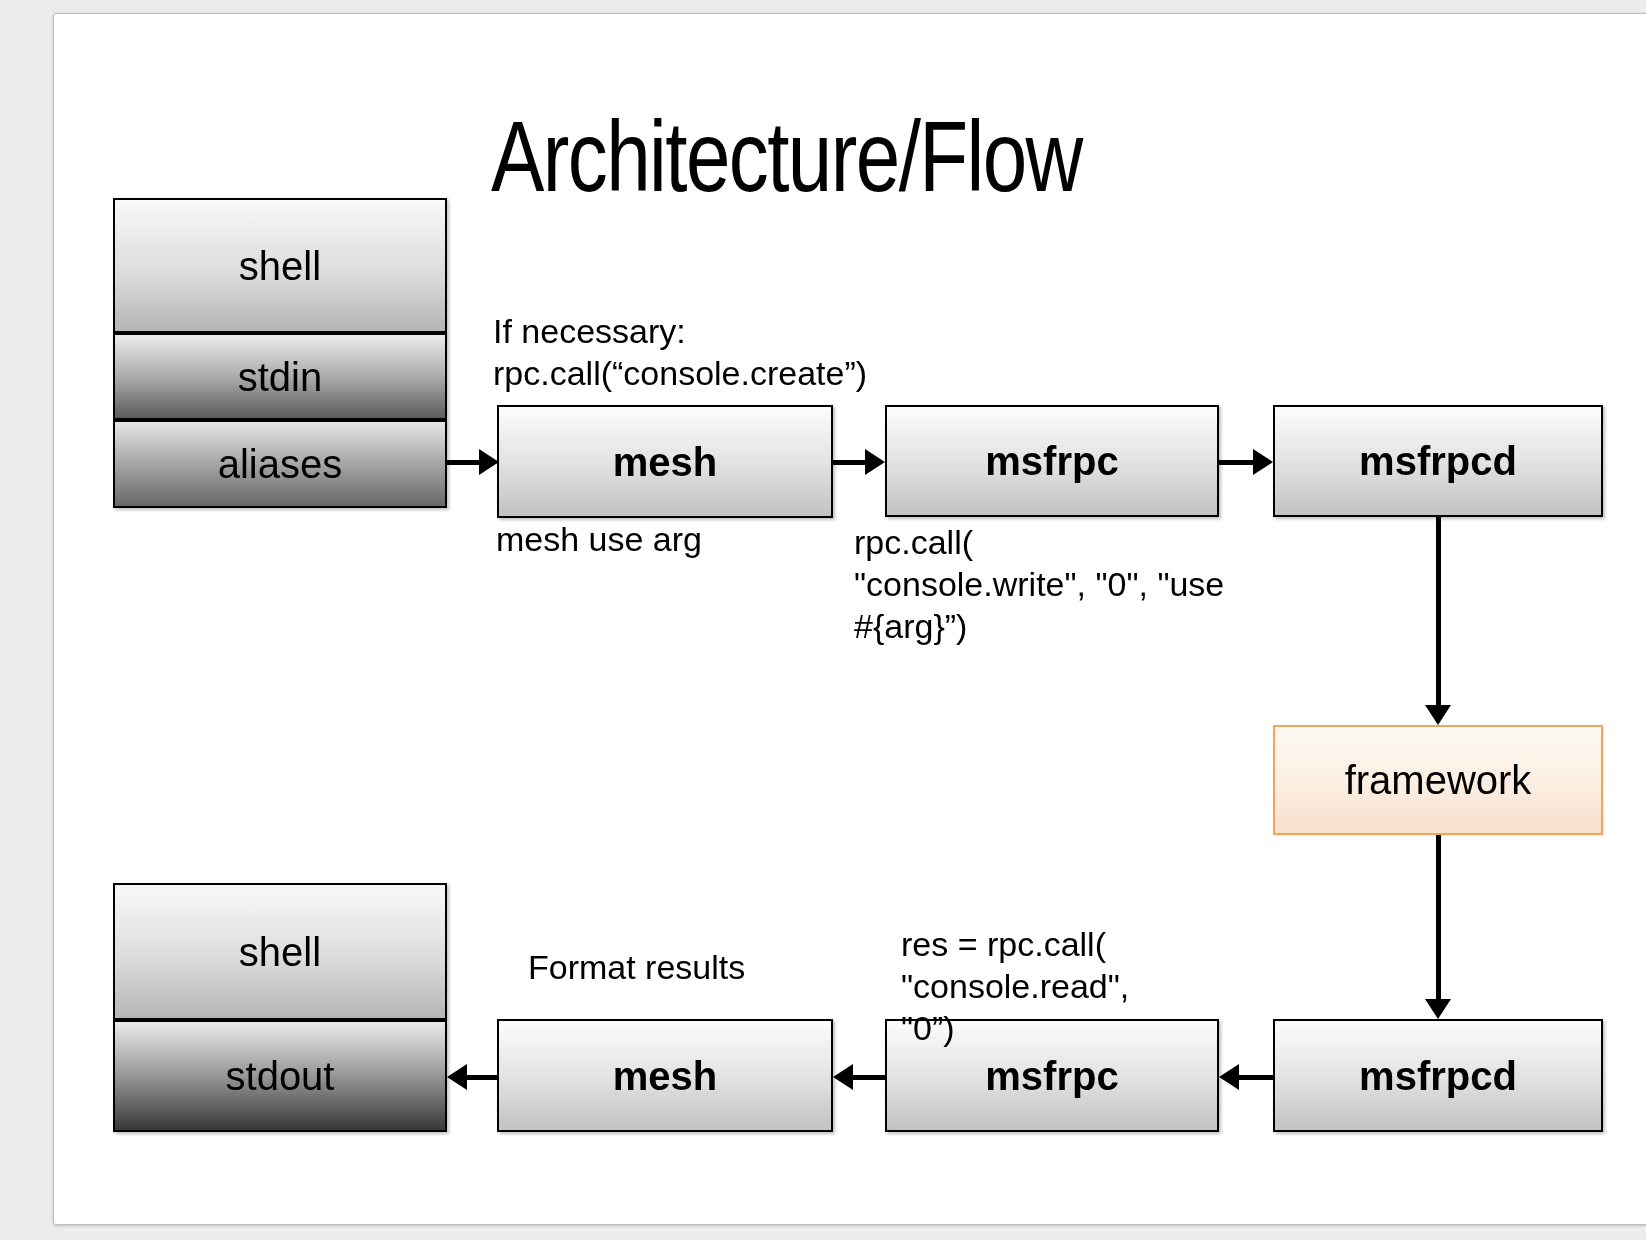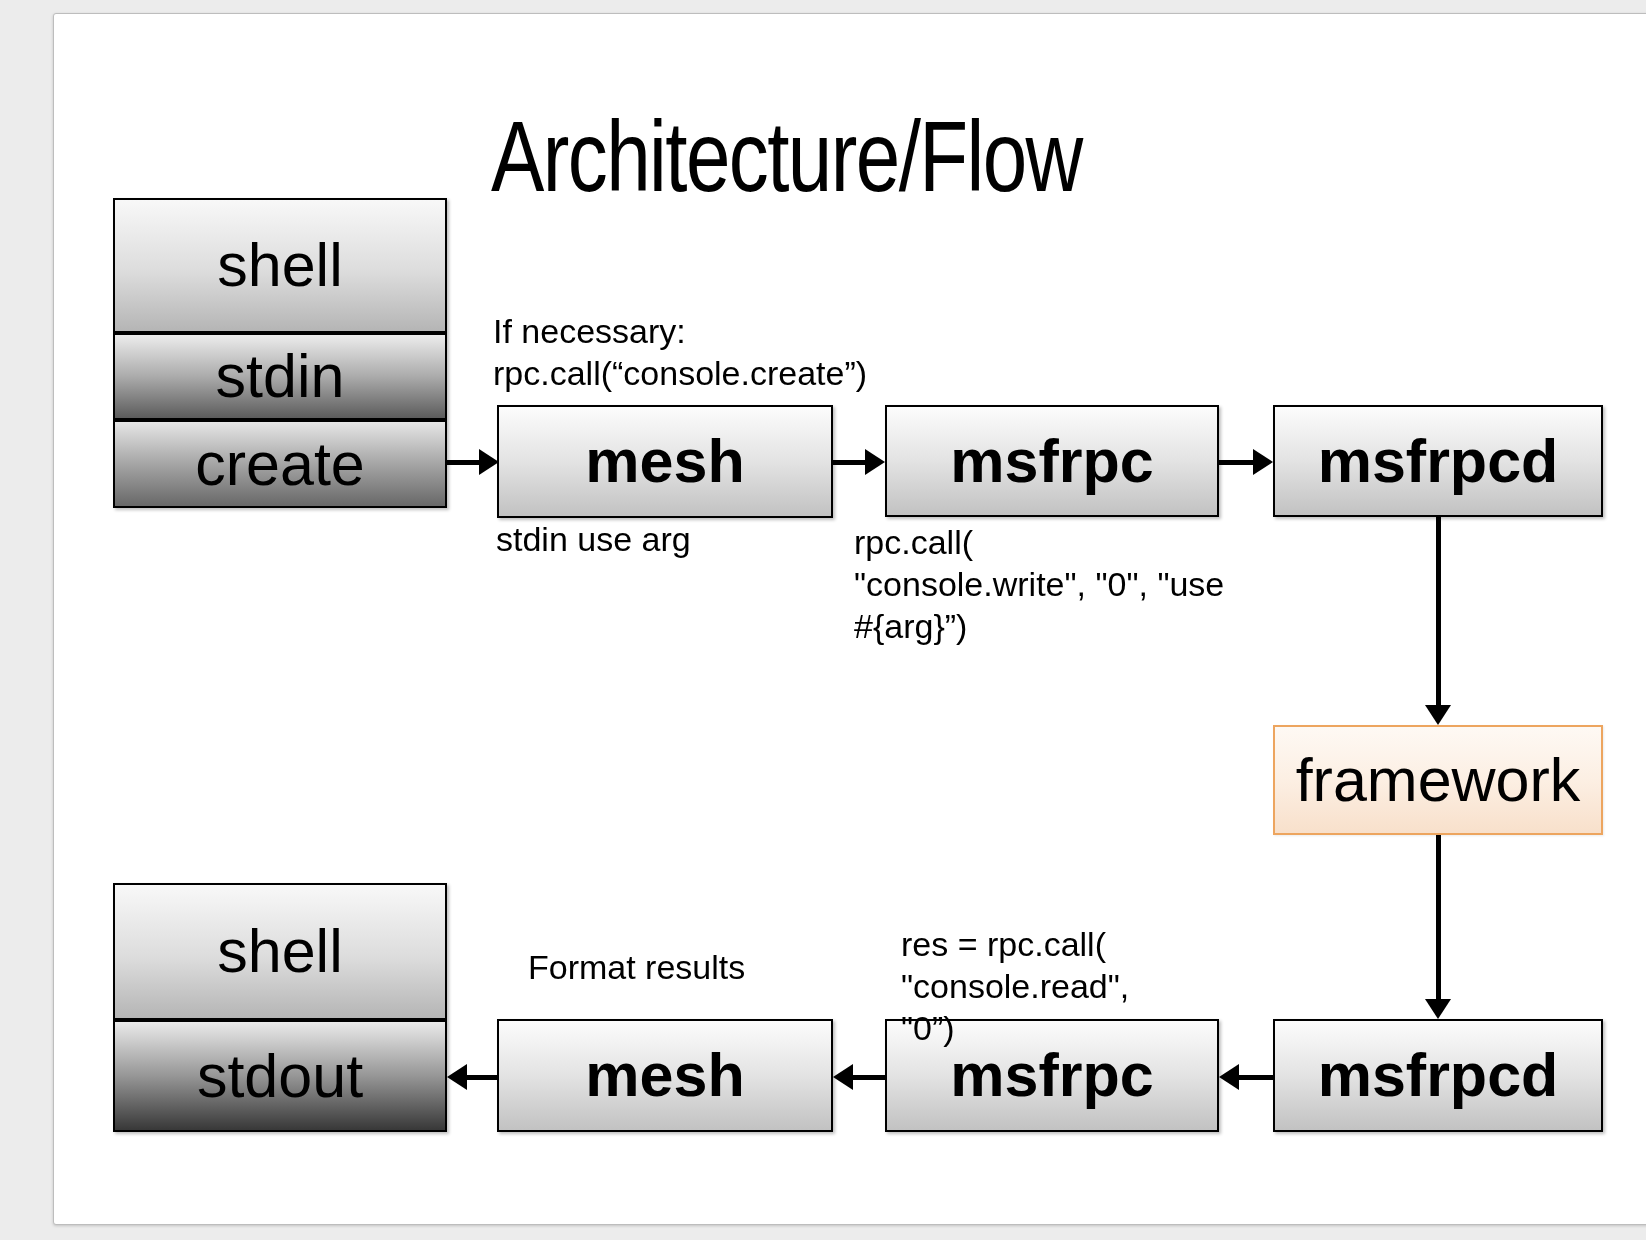--- a/index.html
+++ b/index.html
@@ -23,21 +23,21 @@
     font-size:100px;font-weight:400;line-height:1.22;
     letter-spacing:-2px;white-space:nowrap;
     transform:scaleX(0.80);transform-origin:left top;
   }
   .box{
     position:absolute;box-sizing:border-box;
     border:2px solid #000;
     display:flex;align-items:center;justify-content:center;
     box-shadow:2px 2px 3px rgba(0,0,0,0.25);
   }
-  .box-label{font-size:61px;line-height:1;}
+  .box-label{font-size:40px;line-height:1;}
   .box-flow{background:linear-gradient(180deg,#fcfcfc 0%,#e3e3e3 50%,#c2c2c2 100%);font-weight:bold;}
   .box-shell{background:linear-gradient(180deg,#f8f8f8 0%,#dcdcdc 55%,#b5b5b5 100%);}
   .box-stdin{background:linear-gradient(180deg,#ececec 0%,#ababab 50%,#5c5c5c 100%);}
   .box-aliases{background:linear-gradient(180deg,#e6e6e6 0%,#a5a5a5 50%,#686868 100%);}
   .box-stdout{background:linear-gradient(180deg,#eaeaea 0%,#969696 50%,#383838 100%);}
   .box-framework{
     border:2px solid #eda55f;
     background:linear-gradient(180deg,#fef9f4 0%,#fcefe3 50%,#f8e0cb 100%);
     box-shadow:1px 1px 2px rgba(0,0,0,0.08);
   }
@@ -65,21 +65,21 @@
 
   <h1 class="title">Architecture/Flow</h1>
 
   <div class="box box-shell" style="left:72px;top:198px;width:334px;height:135px;">
     <span class="box-label">shell</span>
   </div>
   <div class="box box-stdin" style="left:72px;top:333px;width:334px;height:87px;">
     <span class="box-label">stdin</span>
   </div>
   <div class="box box-aliases" style="left:72px;top:420px;width:334px;height:88px;">
-    <span class="box-label">create</span>
+    <span class="box-label">aliases</span>
   </div>
 
   <div class="box box-flow" style="left:456px;top:405px;width:336px;height:113px;">
     <span class="box-label">mesh</span>
   </div>
   <div class="box box-flow" style="left:844px;top:405px;width:334px;height:112px;">
     <span class="box-label">msfrpc</span>
   </div>
   <div class="box box-flow" style="left:1232px;top:405px;width:330px;height:112px;">
     <span class="box-label">msfrpcd</span>
@@ -136,21 +136,21 @@
   </div>
   <div class="arrow arrow-left" style="left:406px;top:1064px;width:52px;">
     <div class="shaft"></div>
     <div class="head"></div>
   </div>
 
   <div class="note" style="left:452px;top:310px;">
     <div>If necessary:</div>
     <div>rpc.call(“console.create”)</div>
   </div>
-  <div class="note" style="left:455px;top:518px;">stdin use arg</div>
+  <div class="note" style="left:455px;top:518px;">mesh use arg</div>
   <div class="note" style="left:813px;top:521px;">
     <div>rpc.call(</div>
     <div>"console.write", "0", "use</div>
     <div>#{arg}”)</div>
   </div>
   <div class="note" style="left:860px;top:923px;">
     <div>res = rpc.call(</div>
     <div>"console.read",</div>
     <div>"0”)</div>
   </div>

